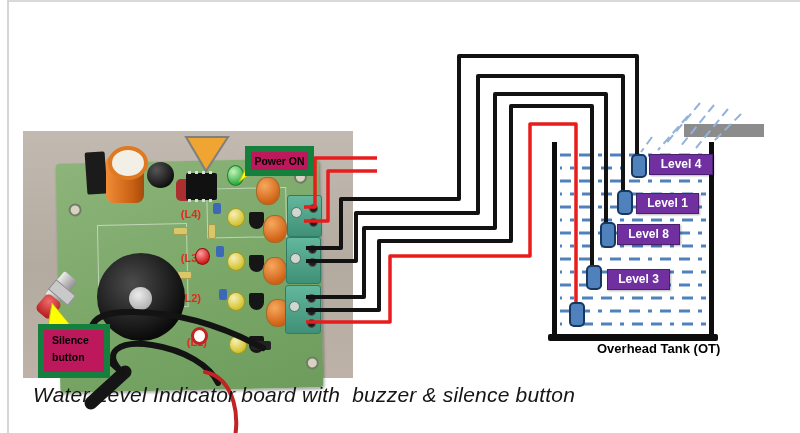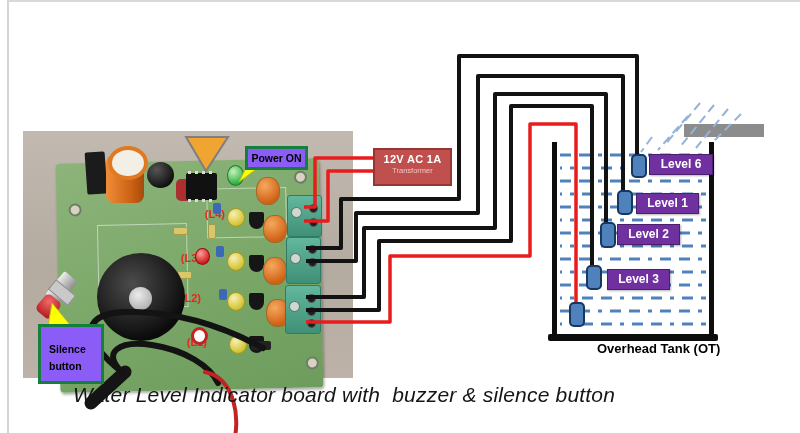--- a/index.html
+++ b/index.html
@@ -67,28 +67,28 @@
   svg.overlay{left:0;top:0;z-index:3;}
   .lvl{z-index:4;color:#fff;font-weight:bold;font-size:12px;text-align:center;line-height:19px;
        background:#7030a0;border:1px solid #4a1f6e;box-shadow:1px 1px 2px rgba(0,0,0,.3);}
   .sensor{z-index:4;width:12px;border-radius:5px;background:#4f81bd;border:2px solid #17375e;}
   .tank-label{z-index:4;font-weight:bold;font-size:13px;color:#000;}
 
   
   .callout-orange{z-index:4;background:linear-gradient(180deg,#f6b13f,#eb9c25);border:2px solid #7f7f7f;
       border-radius:10px;color:#262626;font-style:italic;font-size:13.5px;font-weight:bold;
       display:flex;align-items:center;justify-content:center;box-shadow:2px 2px 3px rgba(0,0,0,.35);}
-  .callout-yellow{z-index:4;background:#8b5cf6;border:3px solid #15803d;color:#000;
+  .callout-yellow{z-index:4;background:#be185d;border:6px solid #15803d;color:#000;
       font-size:10.5px;font-weight:bold;}
   .transformer{left:373px;top:148px;width:75px;height:34px;z-index:4;background:#c0504d;
       border:2px solid #943634;text-align:center;color:#fff;}
   .transformer .t1{font-size:11px;font-weight:bold;margin-top:3px;letter-spacing:.3px;}
   .transformer .t2{font-size:7.5px;color:#f0c4c2;margin-top:1px;}
   .caption{left:33px;top:383px;width:560px;z-index:4;font-style:italic;font-size:21px;color:#151515;
-      white-space:pre-wrap;letter-spacing:.2px;margin-left:40px;}
+      white-space:pre-wrap;letter-spacing:.2px;}
 </style>
 </head>
 <body>
 
 <div id="stage">
   <div class="abs edge-top"></div>
   <div class="abs edge-left"></div>
 
   <div class="abs photo">
     <div class="abs pcb">
@@ -104,21 +104,21 @@
     <div class="cmp bigcap-top"></div>
     <div class="cmp blackcap"></div>
     <div class="cmp redcap"></div>
     <div class="cmp ic">
         <i style="top:-2px;"></i>
         <i style="bottom:-2px;"></i>
       </div>
     <div class="led led-green"></div>
     <div class="cmp ocap" style="left:233px;top:46px;"></div>
 
-    <span class="llabel" style="left:150px;top:77px;margin-left:24px;">(L4)</span>
+    <span class="llabel" style="left:150px;top:77px;">(L4)</span>
     <div class="led led-yellow" style="left:204px;top:77px;"></div>
     <div class="transistor" style="left:226px;top:81px;"></div>
     <div class="ocap" style="left:240px;top:84px;"></div>
 
     <span class="llabel" style="left:150px;top:121px;">(L3)</span>
     <div class="led led-red"></div>
     <div class="led led-yellow" style="left:204px;top:121px;"></div>
     <div class="transistor" style="left:226px;top:124px;"></div>
     <div class="ocap" style="left:240px;top:126px;"></div>
 
@@ -220,31 +220,27 @@
     <polygon points="248,164 263,164 239,182" fill="#ffff00" stroke="#b9b92a" stroke-width="1"></polygon>
     <polygon points="48,326 71,326 52,303" fill="#ffff00" stroke="#b9b92a" stroke-width="1"></polygon>
   </svg>
 
   <div class="abs sensor" style="left:631px;top:154px;height:20px;"></div>
   <div class="abs sensor" style="left:617px;top:190px;height:21px;"></div>
   <div class="abs sensor" style="left:600px;top:222px;height:22px;"></div>
   <div class="abs sensor" style="left:586px;top:265px;height:21px;"></div>
   <div class="abs sensor" style="left:569px;top:302px;height:21px;"></div>
 
-  <div class="abs lvl" style="left:649px;top:154px;width:62px;height:19px;">Level 6</div>
+  <div class="abs lvl" style="left:649px;top:154px;width:62px;height:19px;">Level 4</div>
   <div class="abs lvl" style="left:636px;top:193px;width:61px;height:19px;">Level 1</div>
-  <div class="abs lvl" style="left:617px;top:224px;width:61px;height:19px;">Level 2</div>
+  <div class="abs lvl" style="left:617px;top:224px;width:61px;height:19px;">Level 8</div>
   <div class="abs lvl" style="left:607px;top:269px;width:61px;height:19px;">Level 3</div>
 
   <div class="abs tank-label" style="left:597px;top:341px;">Overhead Tank (OT)</div>
 
-  <div class="abs transformer">
-    <div class="t1">12V AC 1A</div>
-    <div class="t2">Transformer</div>
-  </div>
 
 
   <div class="abs callout-yellow" style="left:245px;top:146px;width:57px;height:18px;text-align:center;line-height:18px;">Power ON</div>
 
-  <div class="abs callout-yellow" style="left:38px;top:324px;width:52px;height:40px;padding:14px 0 0 8px;line-height:17px;">Silence button</div>
+  <div class="abs callout-yellow" style="left:38px;top:324px;width:52px;height:40px;padding:2px 0 0 8px;line-height:17px;">Silence button</div>
 
   <div class="abs caption">Water Level Indicator board with  buzzer &amp; silence button</div>
 </div>
 
 </body></html>

